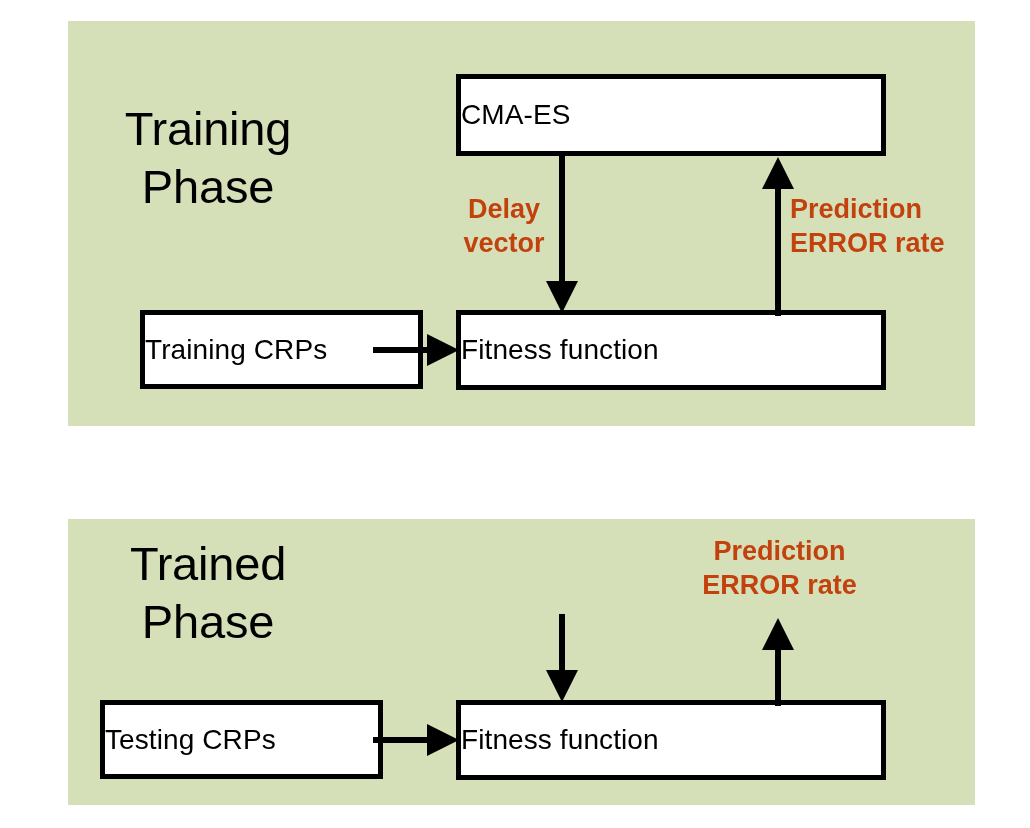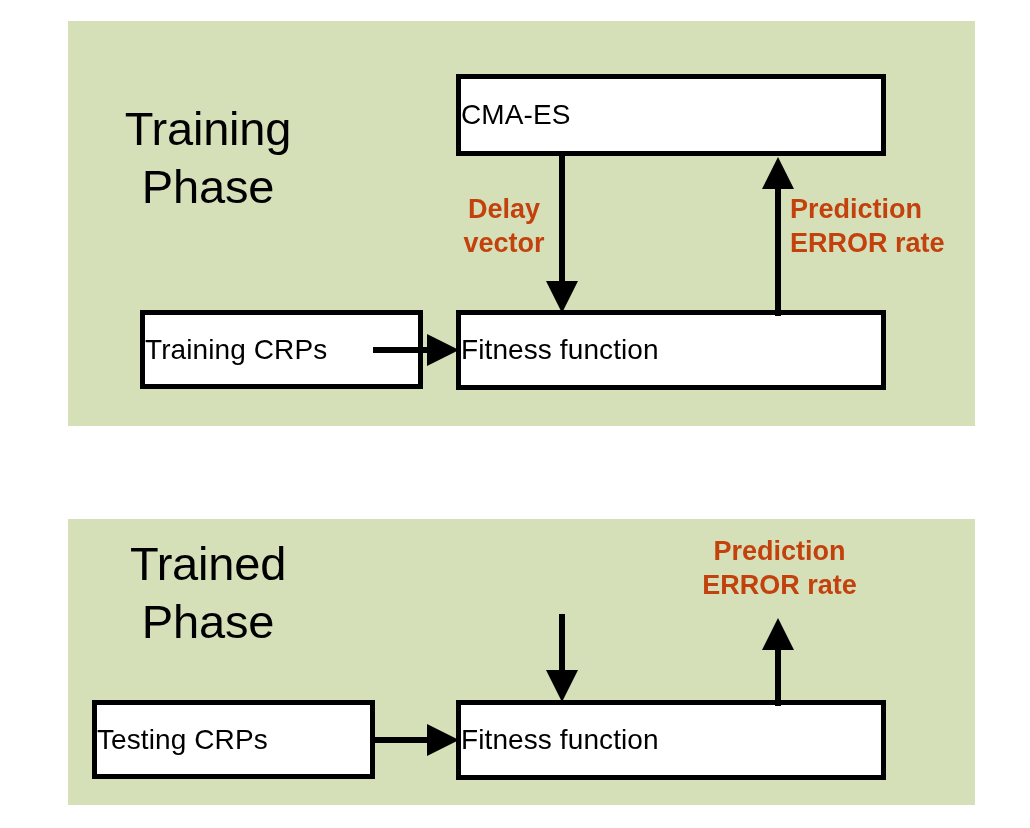--- a/index.html
+++ b/index.html
@@ -67,21 +67,21 @@
   }
   .node-box span {
     font-size: 28px;
     line-height: 32px;
     color: #000000;
     letter-spacing: 0.1px;
   }
   #cma-es-box   { left: 456px; top: 74px;  width: 430px; height: 82px; }
   #training-crps-box { left: 92px;  top: 310px; width: 283px; height: 79px; margin-left: 48px; }
   #fitness-train-box { left: 456px; top: 310px; width: 430px; height: 80px; }
-  #testing-crps-box  { left: 92px;  top: 700px; width: 283px; height: 79px; }
+  #testing-crps-box  { left: 100px;  top: 700px; width: 283px; height: 79px; }
   #fitness-test-box  { left: 456px; top: 700px; width: 430px; height: 80px; }
 
   .edge-label {
     position: absolute;
     font-size: 27px;
     line-height: 34px;
     text-align: center;
     color: #c2410c;
     white-space: pre-line;
     font-weight: bold;

